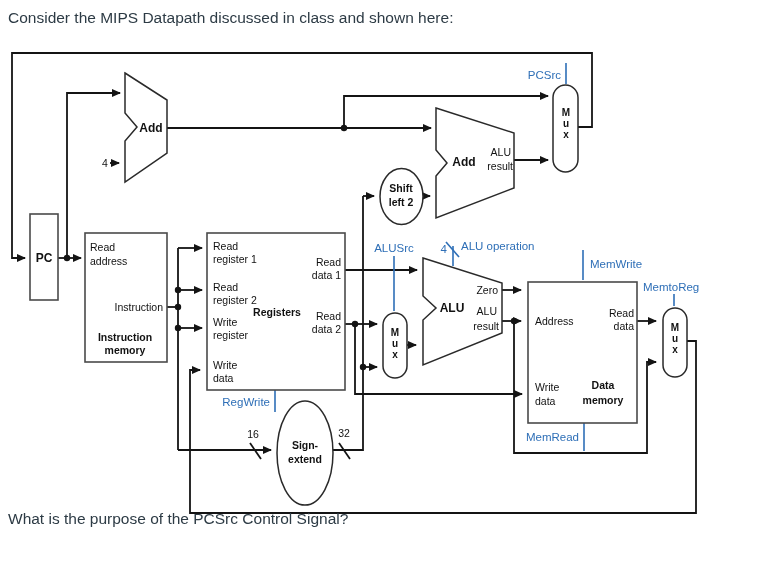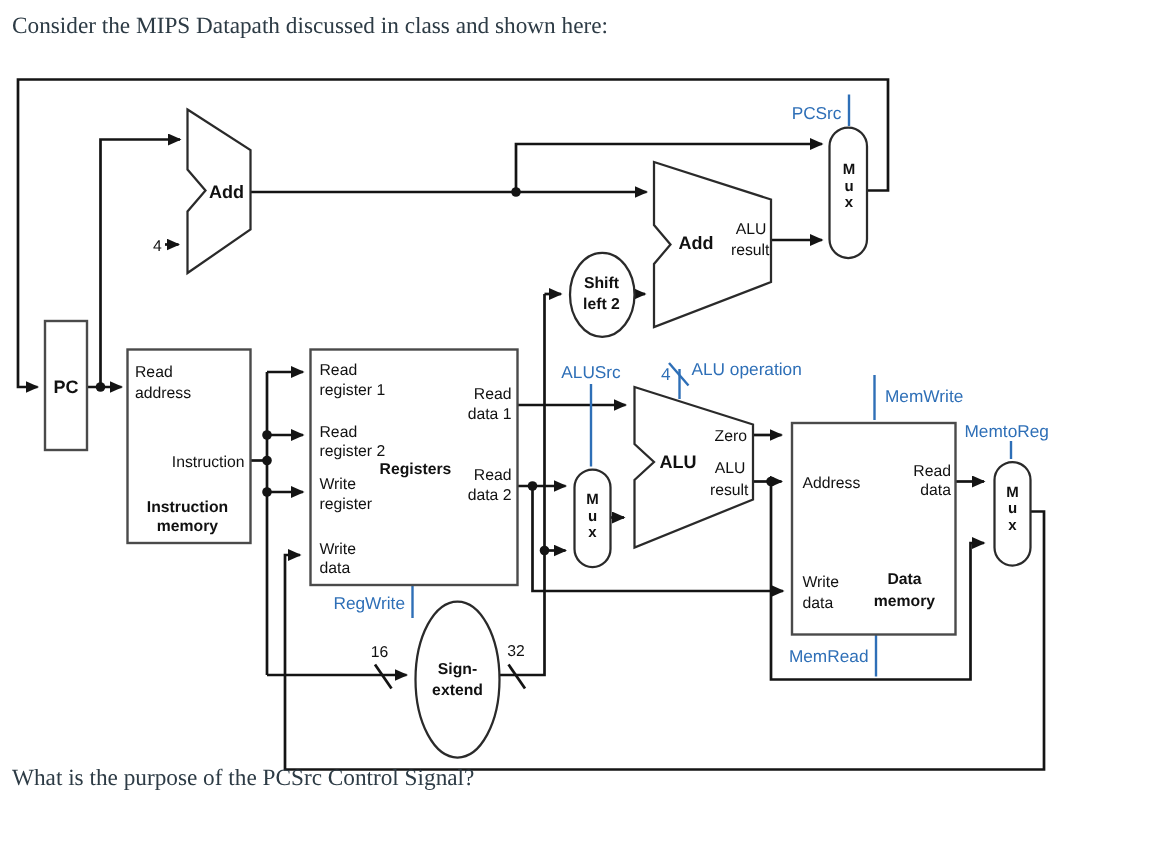--- a/index.html
+++ b/index.html
@@ -2,21 +2,21 @@
 <html><head>
 <meta charset="utf-8">
 <style>
   html,body{margin:0;padding:0;}
   body{
     width:771px;height:572px;background:#ffffff;position:relative;
     font-family:"Liberation Sans",sans-serif;overflow:hidden;
   }
   .caption{
     position:absolute;left:8px;color:#2d3b45;font-size:15.5px;
-    font-family:Liberation Serif, serif;white-space:nowrap;text-align:right;
+    font-family:Liberation Sans, sans-serif;white-space:nowrap;text-align:right;
   }
   #title{top:9px;}
   #question{top:510px;}
   svg{position:absolute;top:0;left:0;}
   svg text{font-family:"Liberation Sans",sans-serif;font-size:10.5px;fill:#111111;}
   text.b{font-weight:bold;}
   text.big{font-size:12px;font-weight:bold;}
   text.mx{font-size:10px;font-weight:bold;text-anchor:middle;letter-spacing:0;}
   text.c{fill:#2e6fb7;font-size:11.5px;}
   .w{fill:none;stroke:#141414;stroke-width:1.8;}

